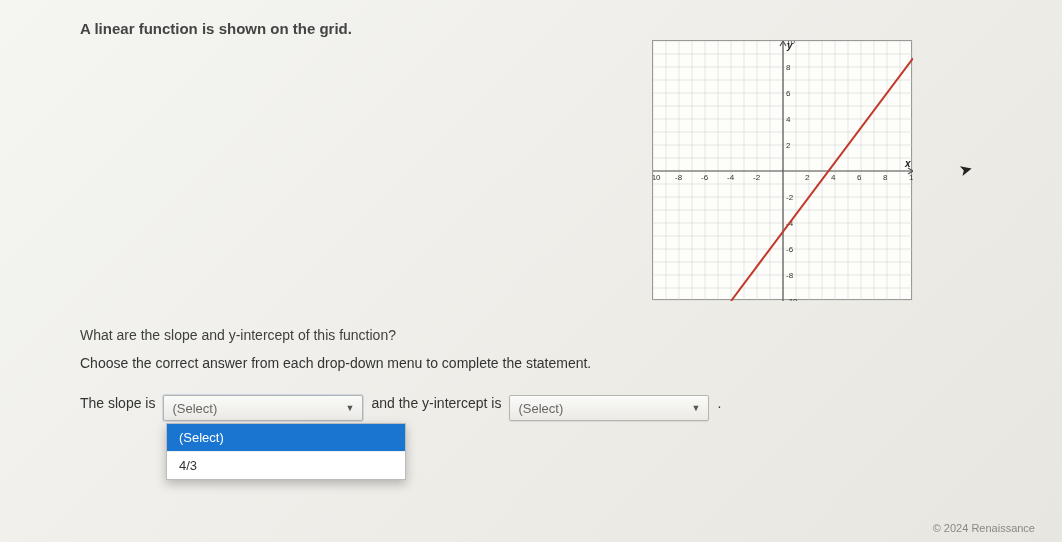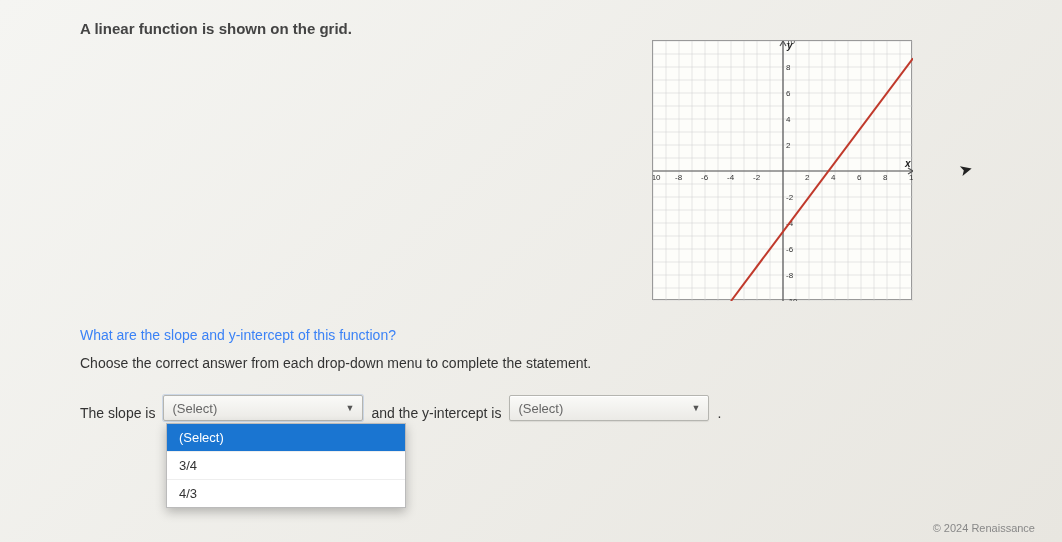--- a/index.html
+++ b/index.html
@@ -23,34 +23,34 @@
       position: absolute;
       top: 40px;
       right: 150px;
       width: 260px;
       height: 260px;
       background: #fdfdfa;
       border: 1px solid #999;
     }
     .question-text {
       font-size: 14px;
-      color: #3b82f6;
+      color: #404040;
       margin-top: 290px;
       margin-bottom: 12px;
     }
     .instruction-text {
       font-size: 14px;
       color: #333;
       margin-bottom: 18px;
     }
     .answer-row {
       font-size: 14px;
       color: #333;
       display: flex;
-      align-items: flex-end;
+      align-items: flex-start;
       gap: 8px;
       position: relative;
       margin-top: 24px;
     }
     .select-box {
       display: inline-flex;
       align-items: center;
       justify-content: space-between;
       background: linear-gradient(#fafaf8, #ebeae6);
       border: 1px solid #b5b5b0;
@@ -209,18 +209,17 @@
   </span>
   <span>and the y-intercept is</span>
   <span class="select-box">
     <span>(Select)</span>
     <span class="caret">▼</span>
   </span>
   <span>.</span>
 
   <div class="dropdown" id="slope-dropdown">
       <div class="dropdown-item selected">(Select)</div>
-      <div class="dropdown-item">3/4</div>
       <div class="dropdown-item">4/3</div>
     </div>
 </div>
 
 <div class="copyright">© 2024 Renaissance</div>
 
 </body></html>

